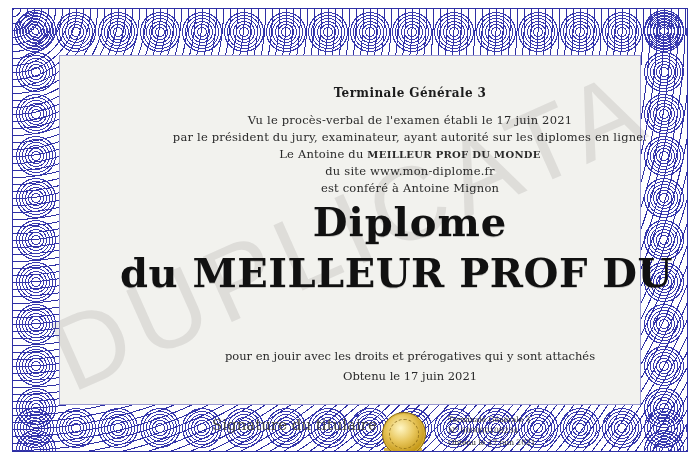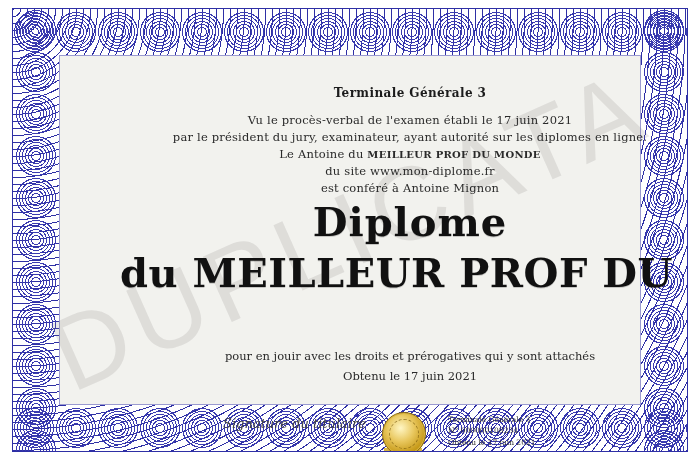--- a/index.html
+++ b/index.html
@@ -170,25 +170,24 @@
   .footer-date {
     font-family: "DejaVu Serif", serif;
     font-size: 11.5px;
     color: #2a2a2a;
     margin-top: 6px;
   }
 
   
   .signature {
     position: absolute;
-    left: 163px;
+    left: 152px;
     top: 360px;
     font-family: "DejaVu Serif", serif;
-    font-style: italic;
-    font-size: 13px;
+    font-size: 15px;
     color: #444;
     z-index: 10;
   }
   .seal {
     position: absolute;
     left: 322px;
     top: 356px;
     width: 42px;
     height: 42px;
     border-radius: 50%;

